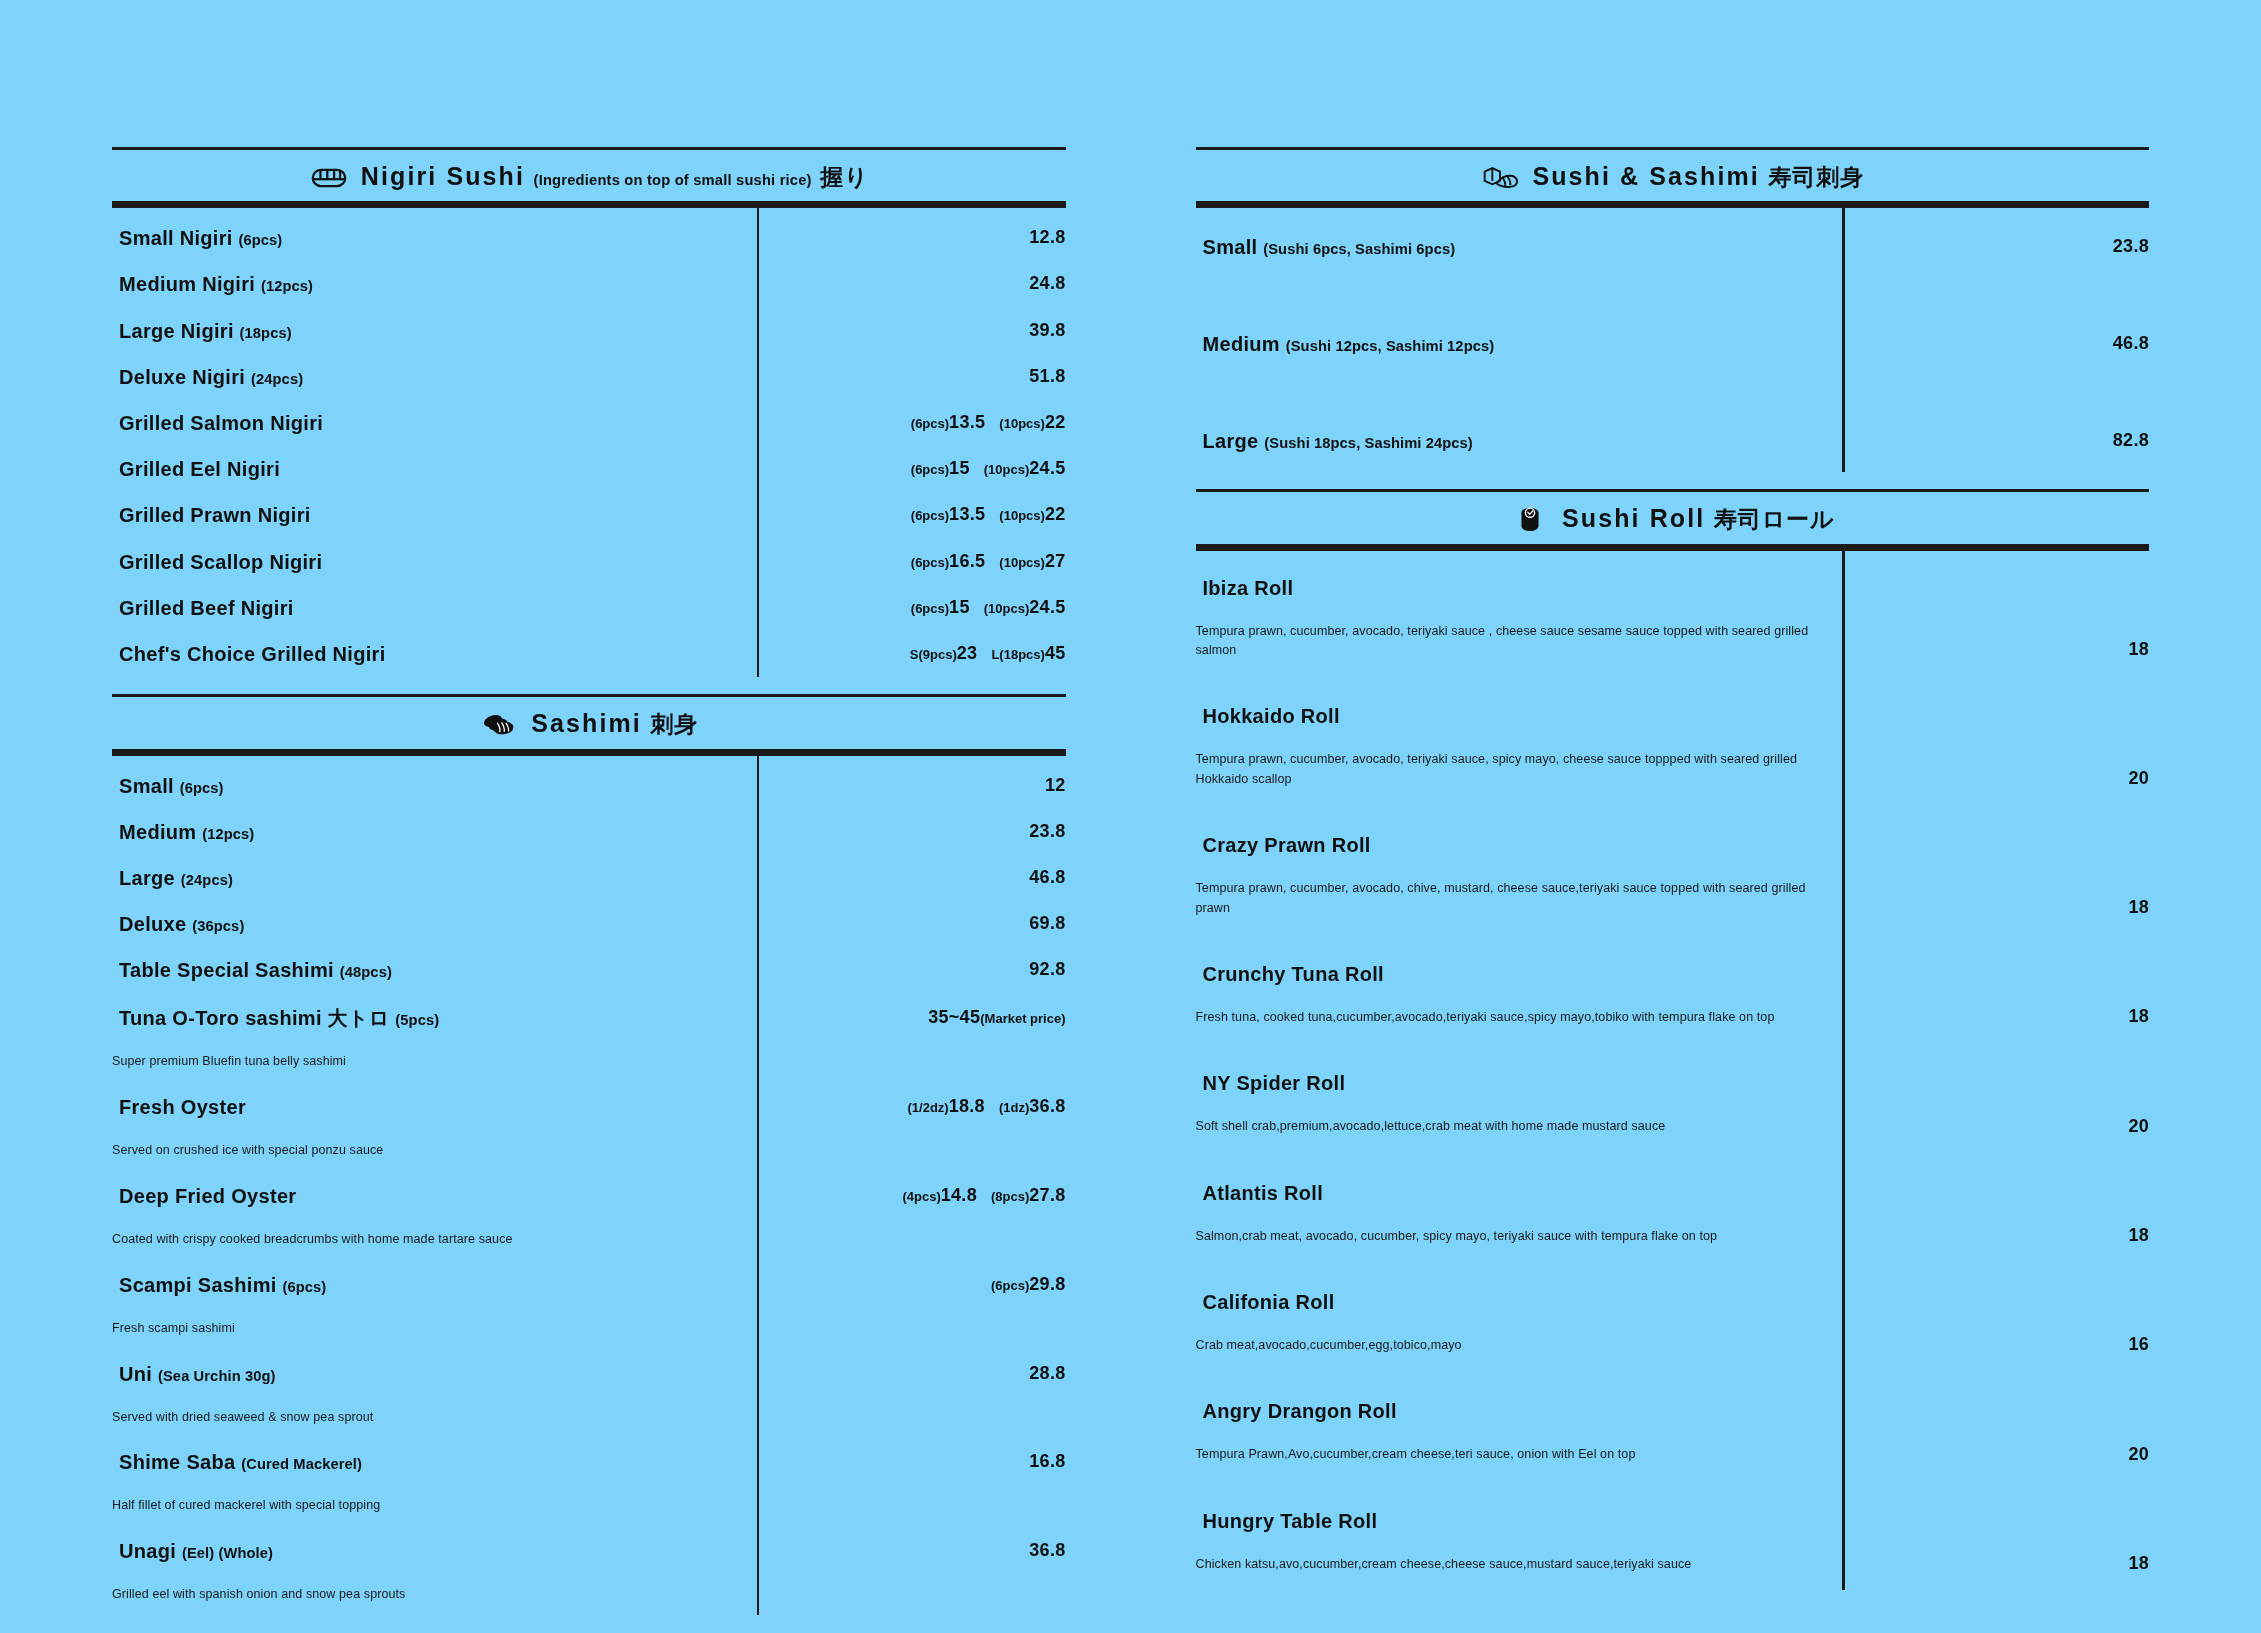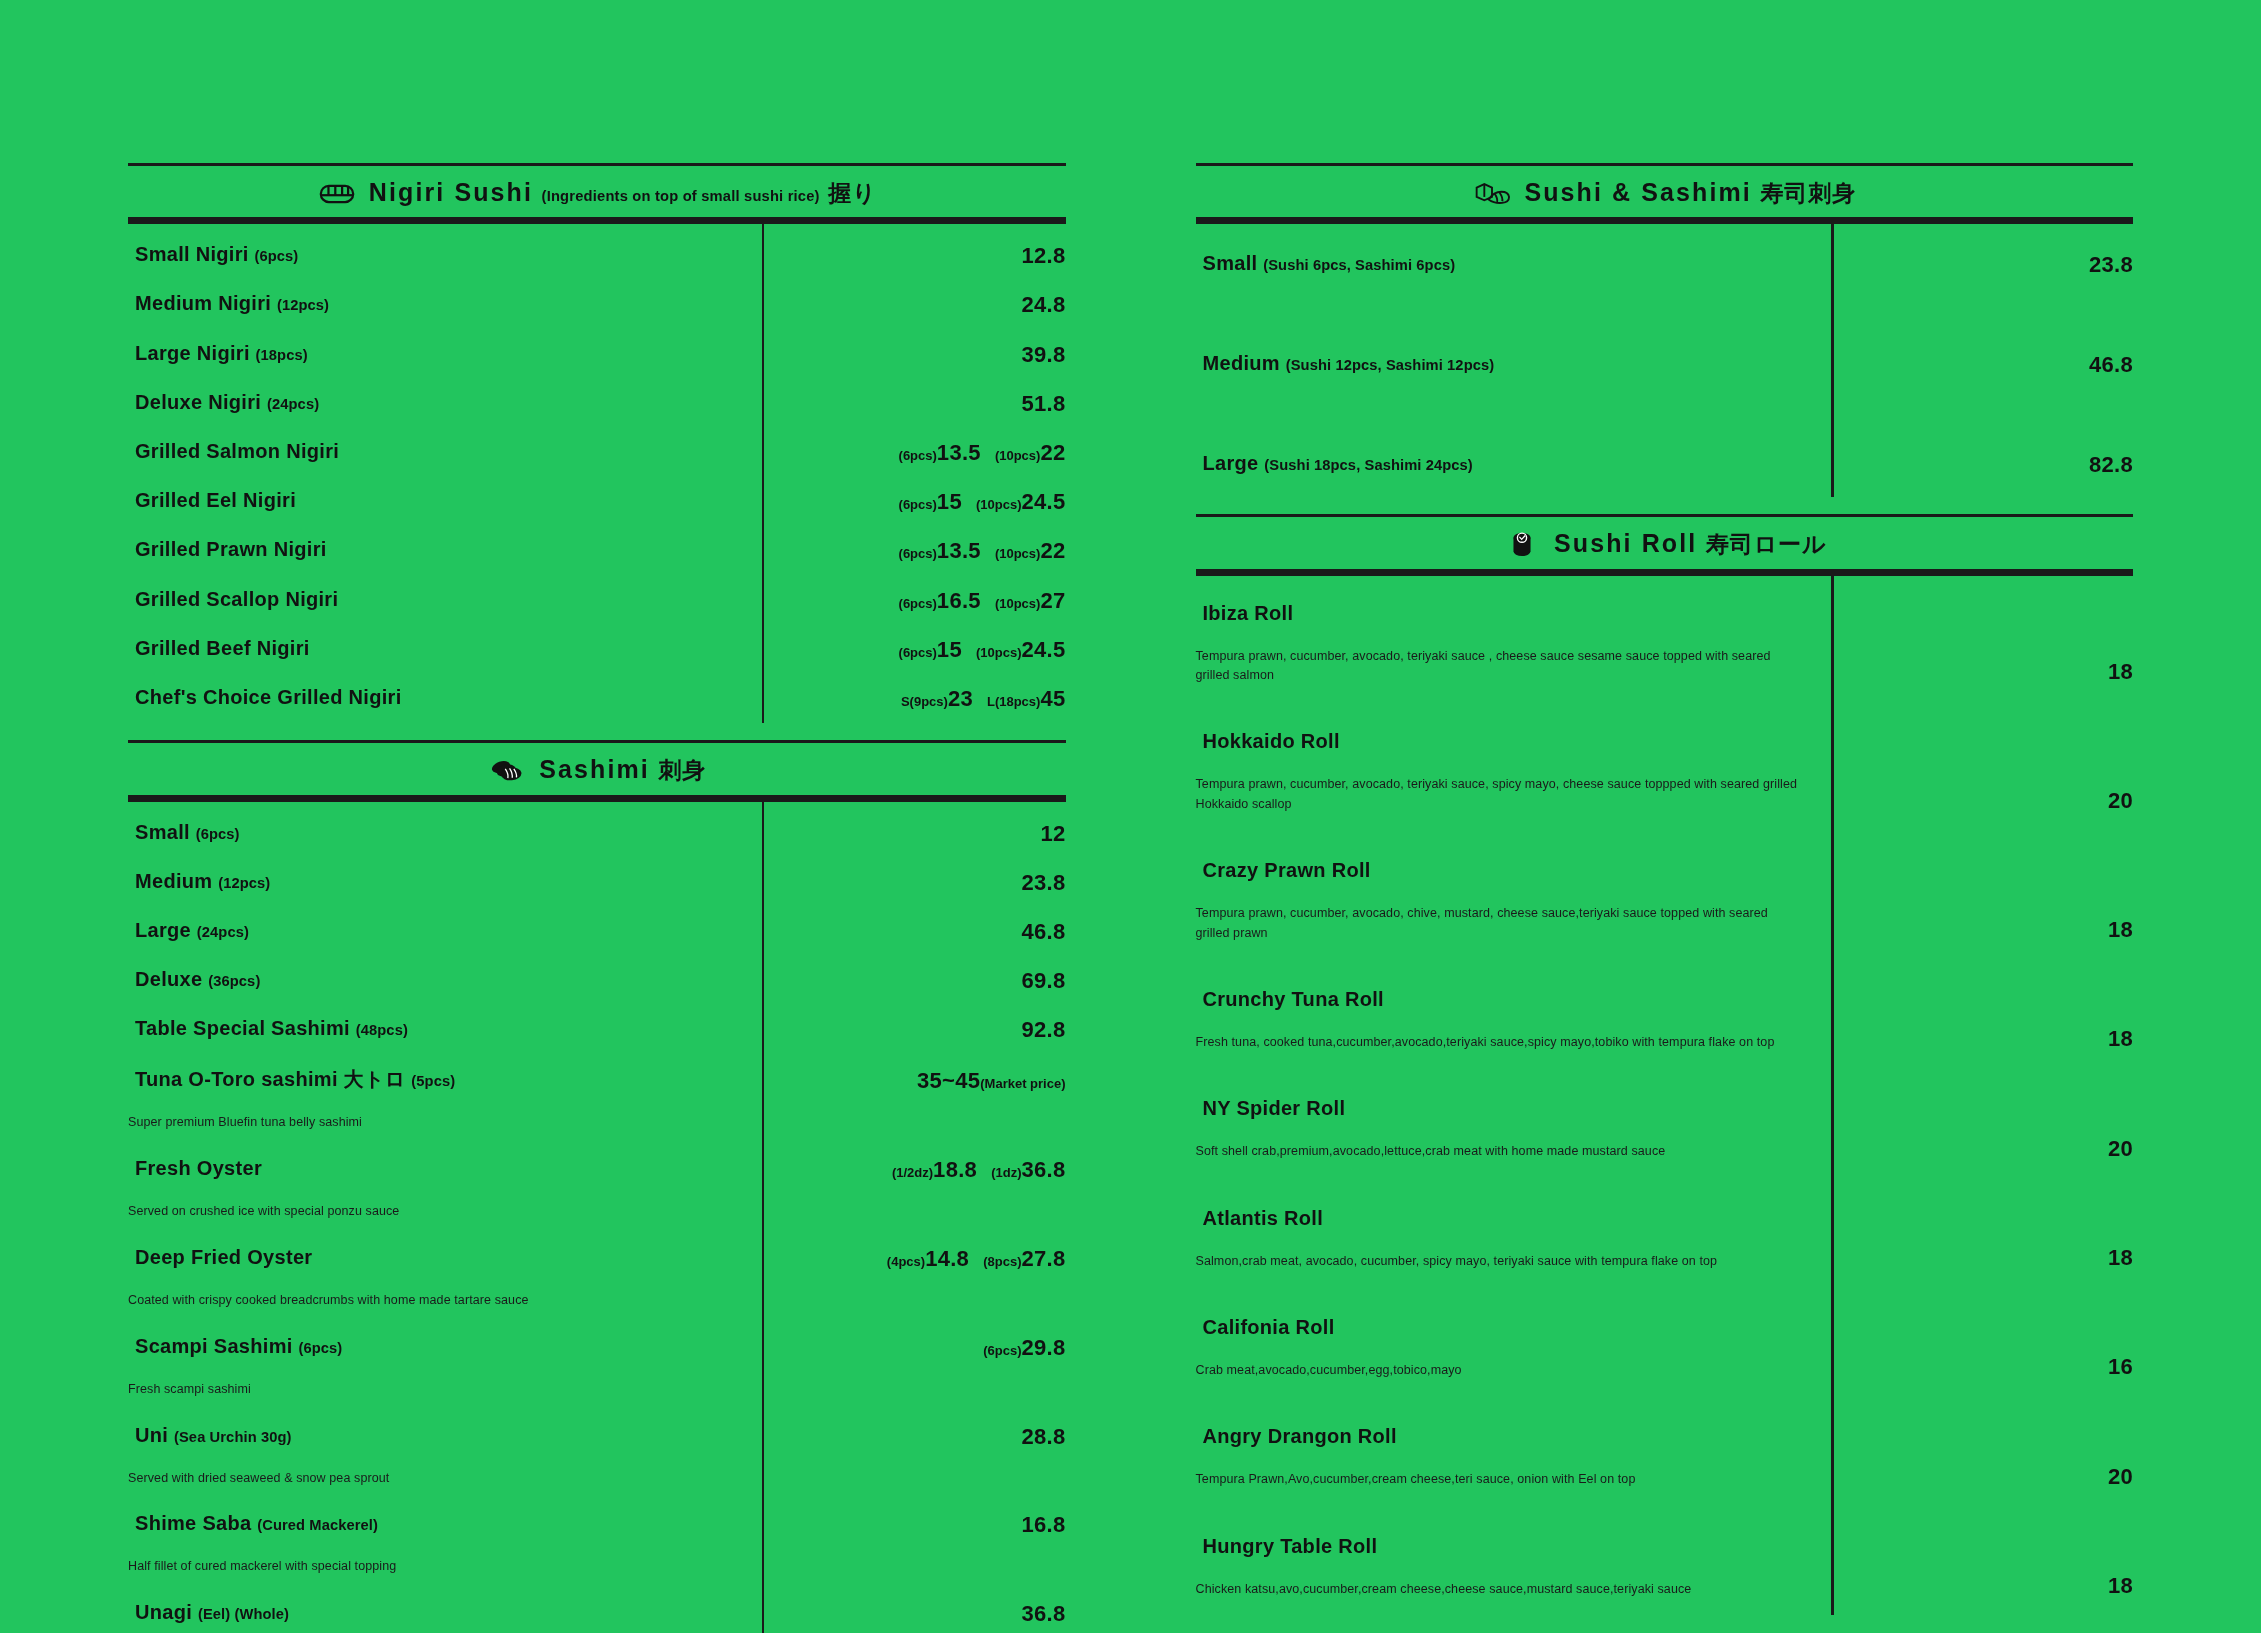--- a/index.html
+++ b/index.html
@@ -14,22 +14,22 @@
     font-family: "Liberation Sans", sans-serif;
     color: #111111;
     -webkit-font-smoothing: antialiased;
   }
 
   .page {
     position: relative;
     width: 2261px;
     height: 1633px;
     box-sizing: border-box;
-    padding: 16px;
-    background: #22c55e;
+    padding: 0;
+    background: #7dd3fc;
   }
 
   .columns {
     display: flex;
     flex-direction: row;
     align-items: flex-start;
     gap: 130px;
     padding: 147px 112px 0 112px;
     box-sizing: border-box;
   }
@@ -150,21 +150,21 @@
   .item-desc {
     font-size: 12.5px;
     font-weight: 400;
     color: #1a1a1a;
     line-height: 1.55;
     margin-top: 22px;
     letter-spacing: 0.1px;
   }
 
   .price {
-    font-size: 22px;
+    font-size: 18px;
     font-weight: 700;
     color: #111111;
     letter-spacing: 0.3px;
     margin-top: 16px;
   }
   .price-label {
     font-size: 13px;
     font-weight: 700;
     letter-spacing: 0;
   }

